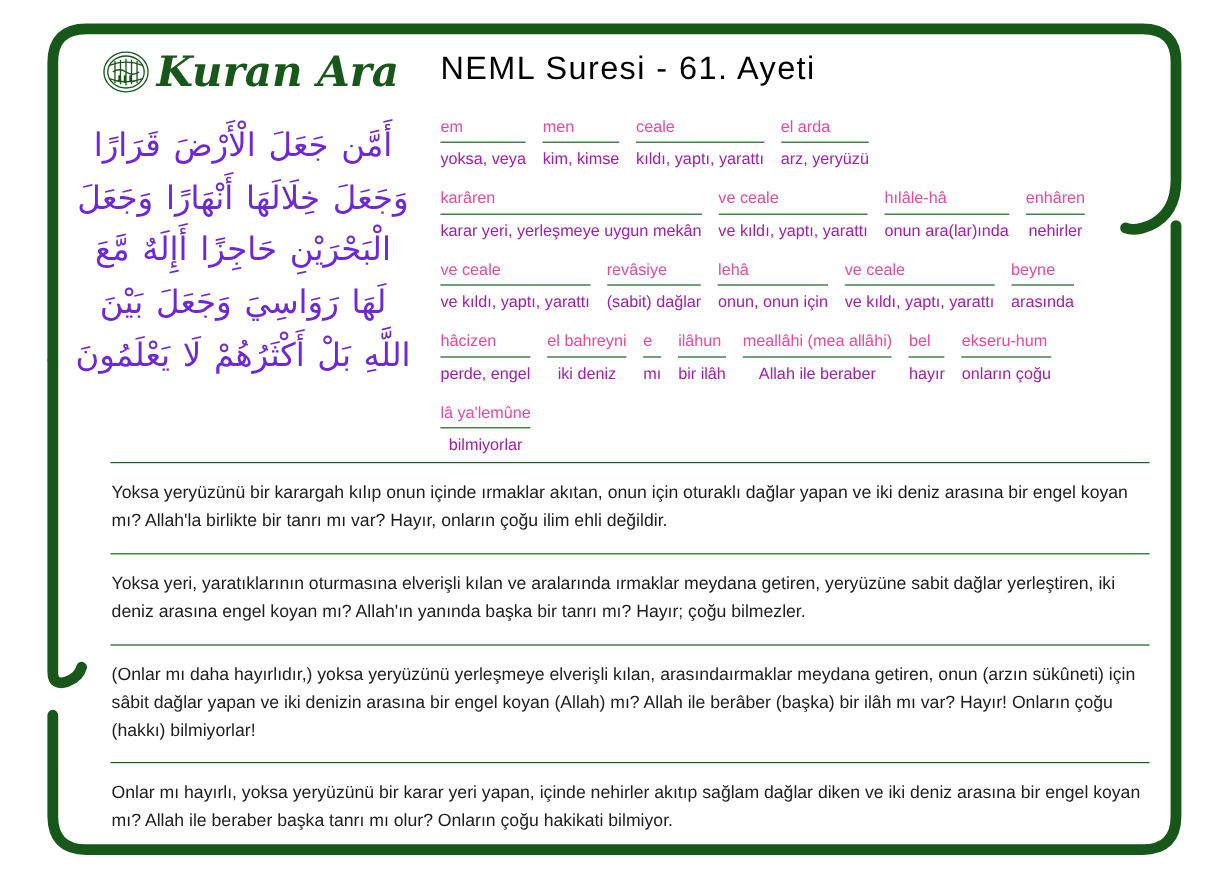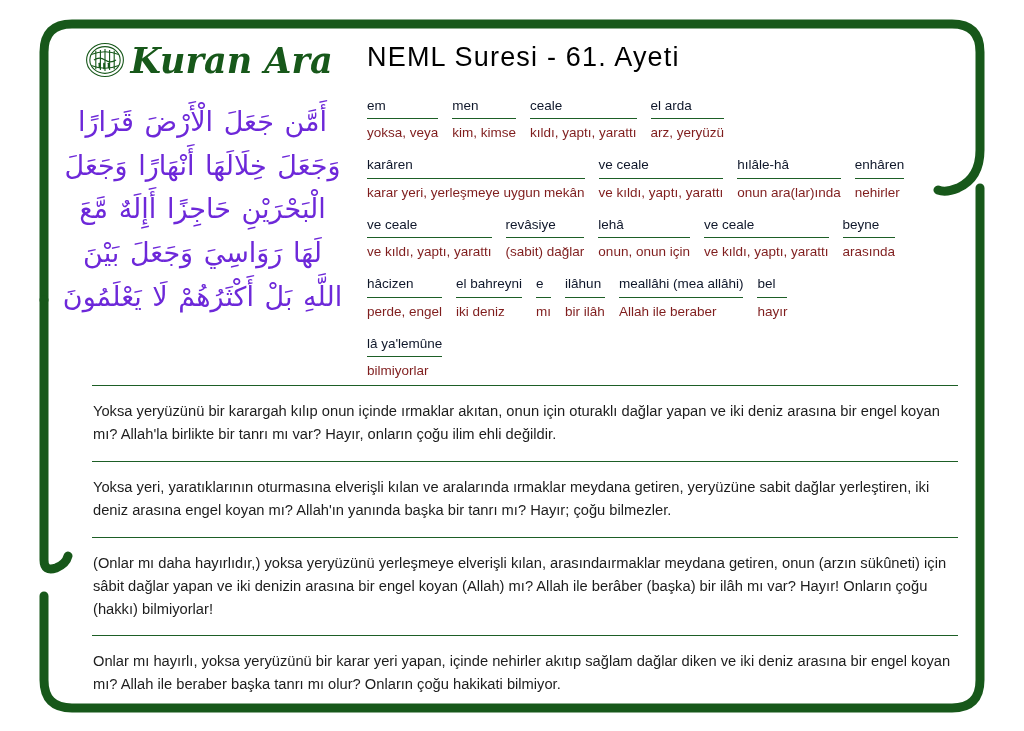--- a/index.html
+++ b/index.html
@@ -117,32 +117,33 @@
     margin-bottom: 13px;
   }
   .word-cell {
     margin-right: 14px;
     padding-bottom: 1px;
   }
   .word-cell:last-child { margin-right: 0; }
 
   .translit {
     font-size: 13.5px;
-    color: #0f172a;
+    color: #ec4899;
     line-height: 1.35;
     border-bottom: 1.5px solid #1d5e26;
     padding-bottom: 3px;
     white-space: nowrap;
   }
   .meaning {
     font-size: 13.5px;
-    color: #7f1d1d;
+    color: #a21caf;
     line-height: 1.35;
     padding-top: 5px;
     white-space: nowrap;
+    text-align: center;
   }
 
   
   .translations {
     position: absolute;
     left: 92px;
     top: 385px;
     width: 866px;
   }
   .sep {
@@ -289,20 +290,24 @@
                 <div class="meaning">bir ilâh</div>
               </div>
               <div class="word-cell">
                 <div class="translit">meallâhi (mea allâhi)</div>
                 <div class="meaning">Allah ile beraber</div>
               </div>
               <div class="word-cell">
                 <div class="translit">bel</div>
                 <div class="meaning">hayır</div>
               </div>
+              <div class="word-cell">
+                <div class="translit">ekseru-hum</div>
+                <div class="meaning">onların çoğu</div>
+              </div>
             </div>
             <div class="word-row">
               <div class="word-cell">
                 <div class="translit">lâ ya'lemûne</div>
                 <div class="meaning">bilmiyorlar</div>
               </div>
             </div>
           </div>
 
       </div>

